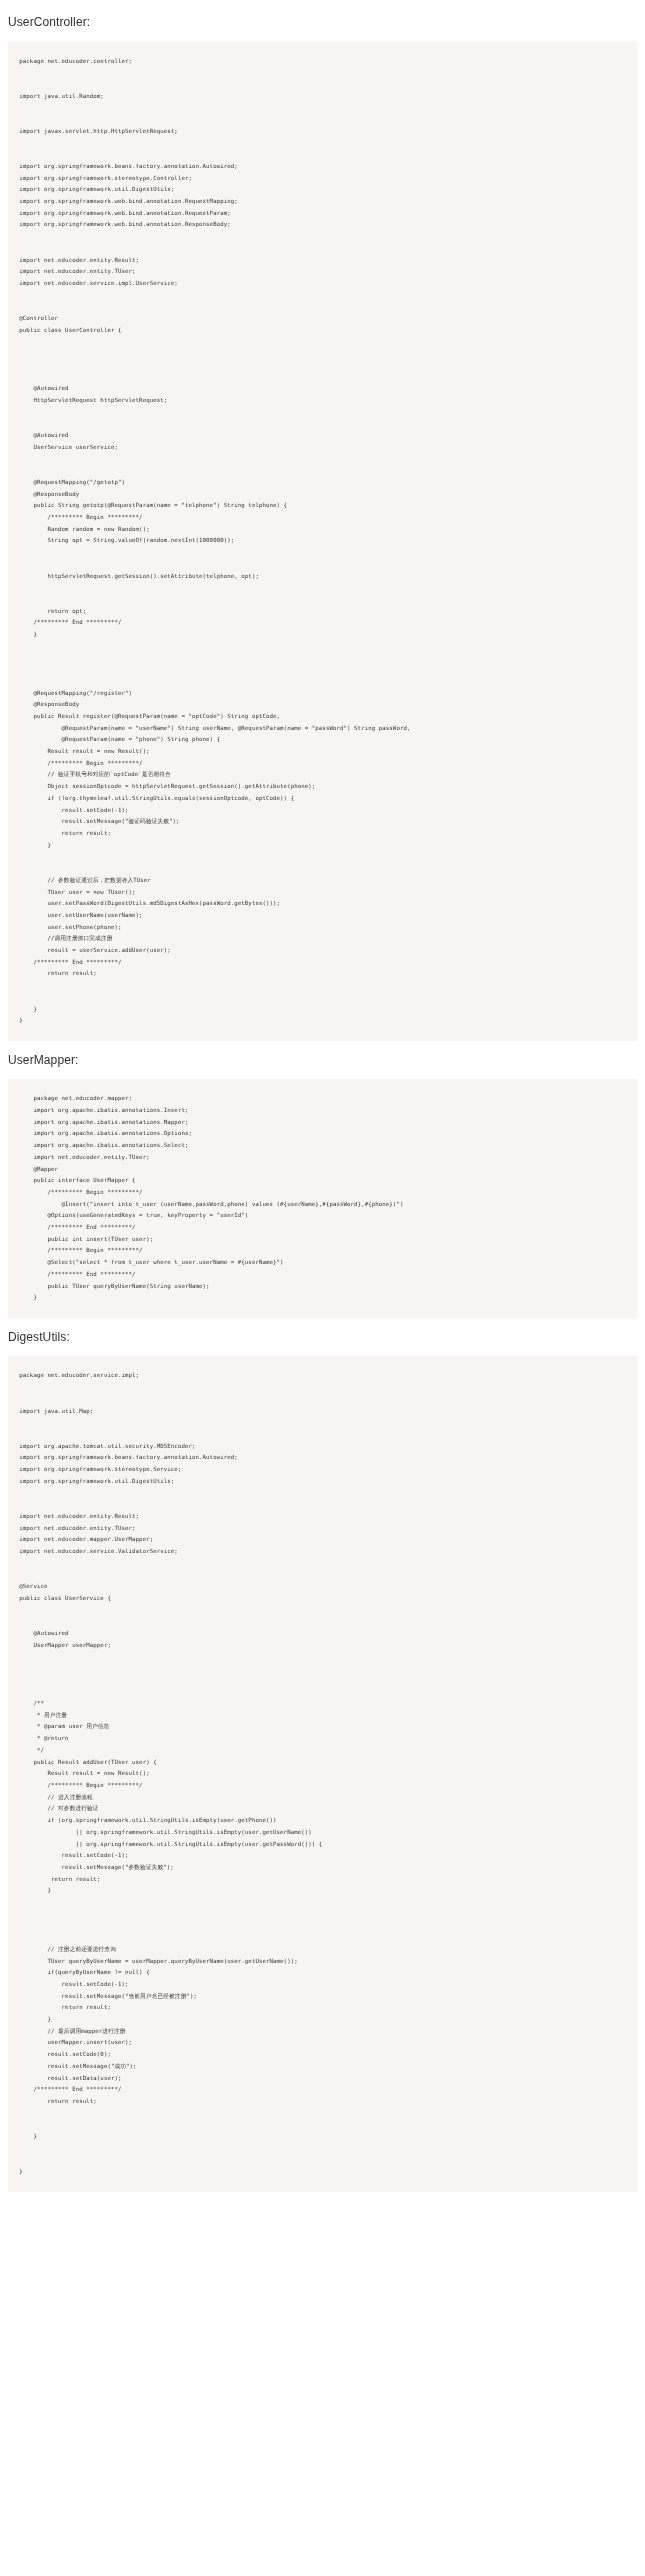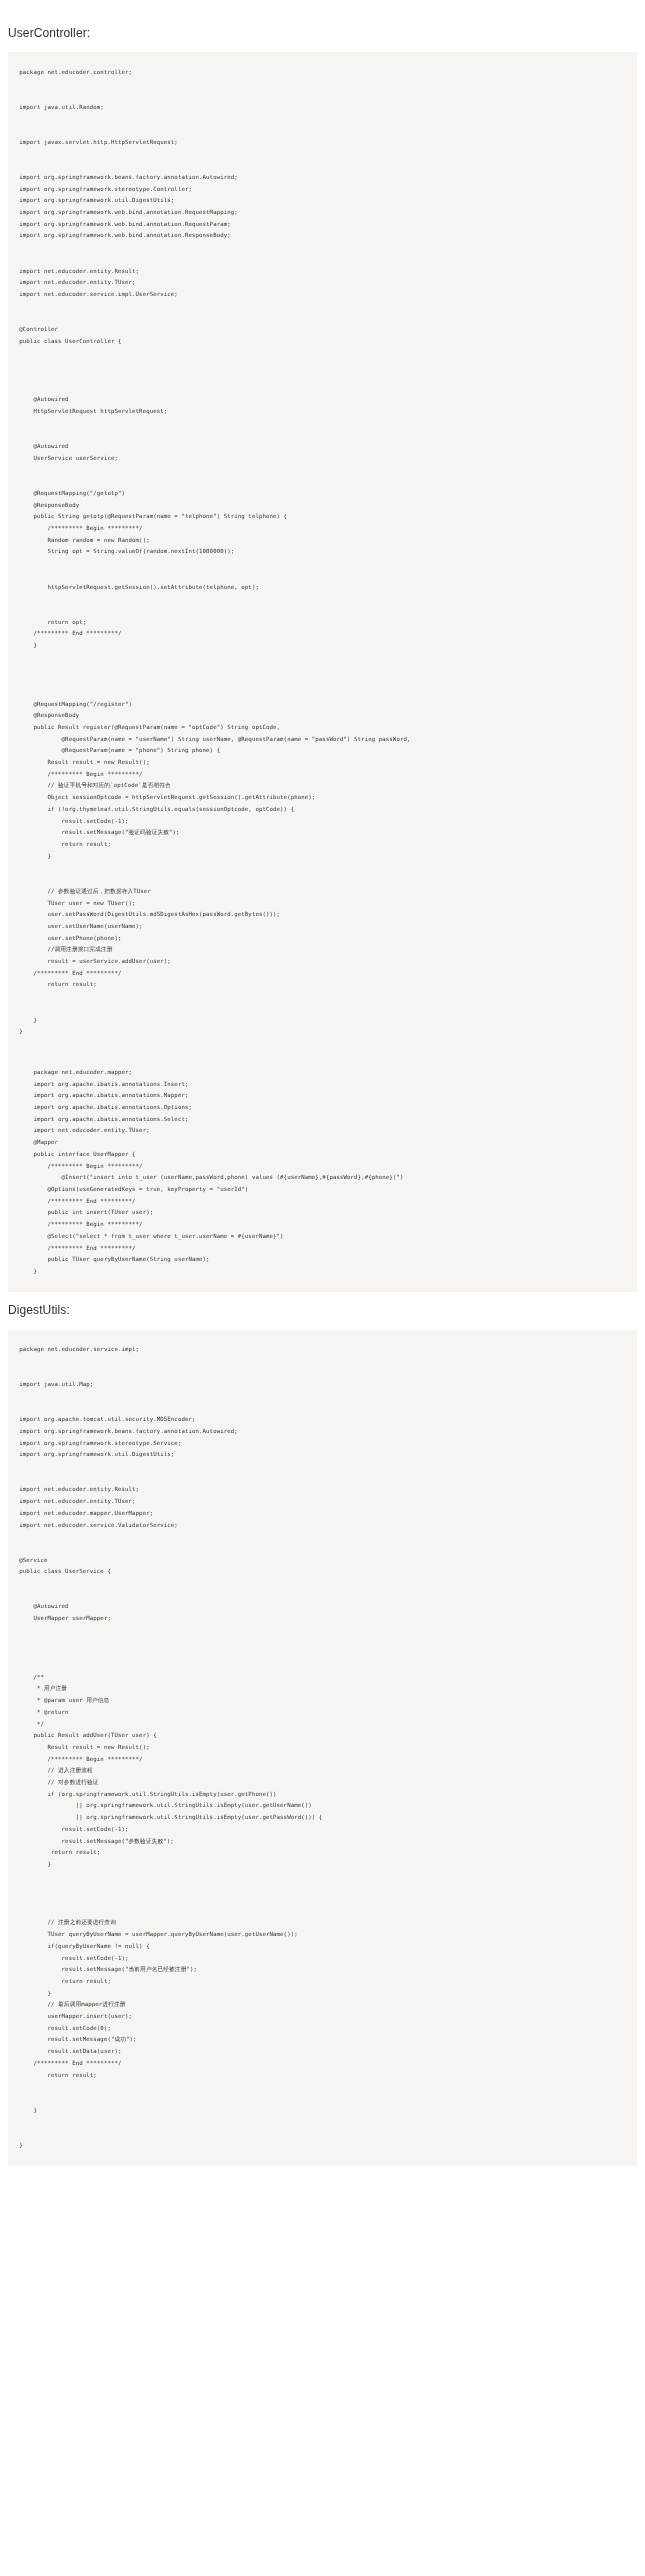--- a/index.html
+++ b/index.html
@@ -26,21 +26,21 @@
     font-family: "Liberation Sans", sans-serif;
     font-size: 12px;
     font-weight: 400;
     color: #2f2f2f;
     line-height: 1.3;
     margin: 0;
     padding: 11.3px 0 10.5px 8px;
     letter-spacing: 0.1px;
   }
   .section:first-child .section-title {
-    padding-top: 26px;
+    padding-top: 15px;
   }
   .code-block {
     background: #f7f4f1;
     border: 0;
     margin: 0 8px 0 8px;
     padding: 14.5px 0 14.5px 0;
     overflow: hidden;
   }
   pre.code {
     margin: 0;
@@ -143,20 +143,21 @@
     /********* End *********/
         return result;
 
 
     }
 }</pre>
     </div>
   </div>
 
   <div class="section">
+    <h2 class="section-title">UserMapper:</h2>
     <div class="code-block">
       <pre class="code">    package net.educoder.mapper;
     import org.apache.ibatis.annotations.Insert;
     import org.apache.ibatis.annotations.Mapper;
     import org.apache.ibatis.annotations.Options;
     import org.apache.ibatis.annotations.Select;
     import net.educoder.entity.TUser;
     @Mapper
     public interface UserMapper {
         /********* Begin *********/

